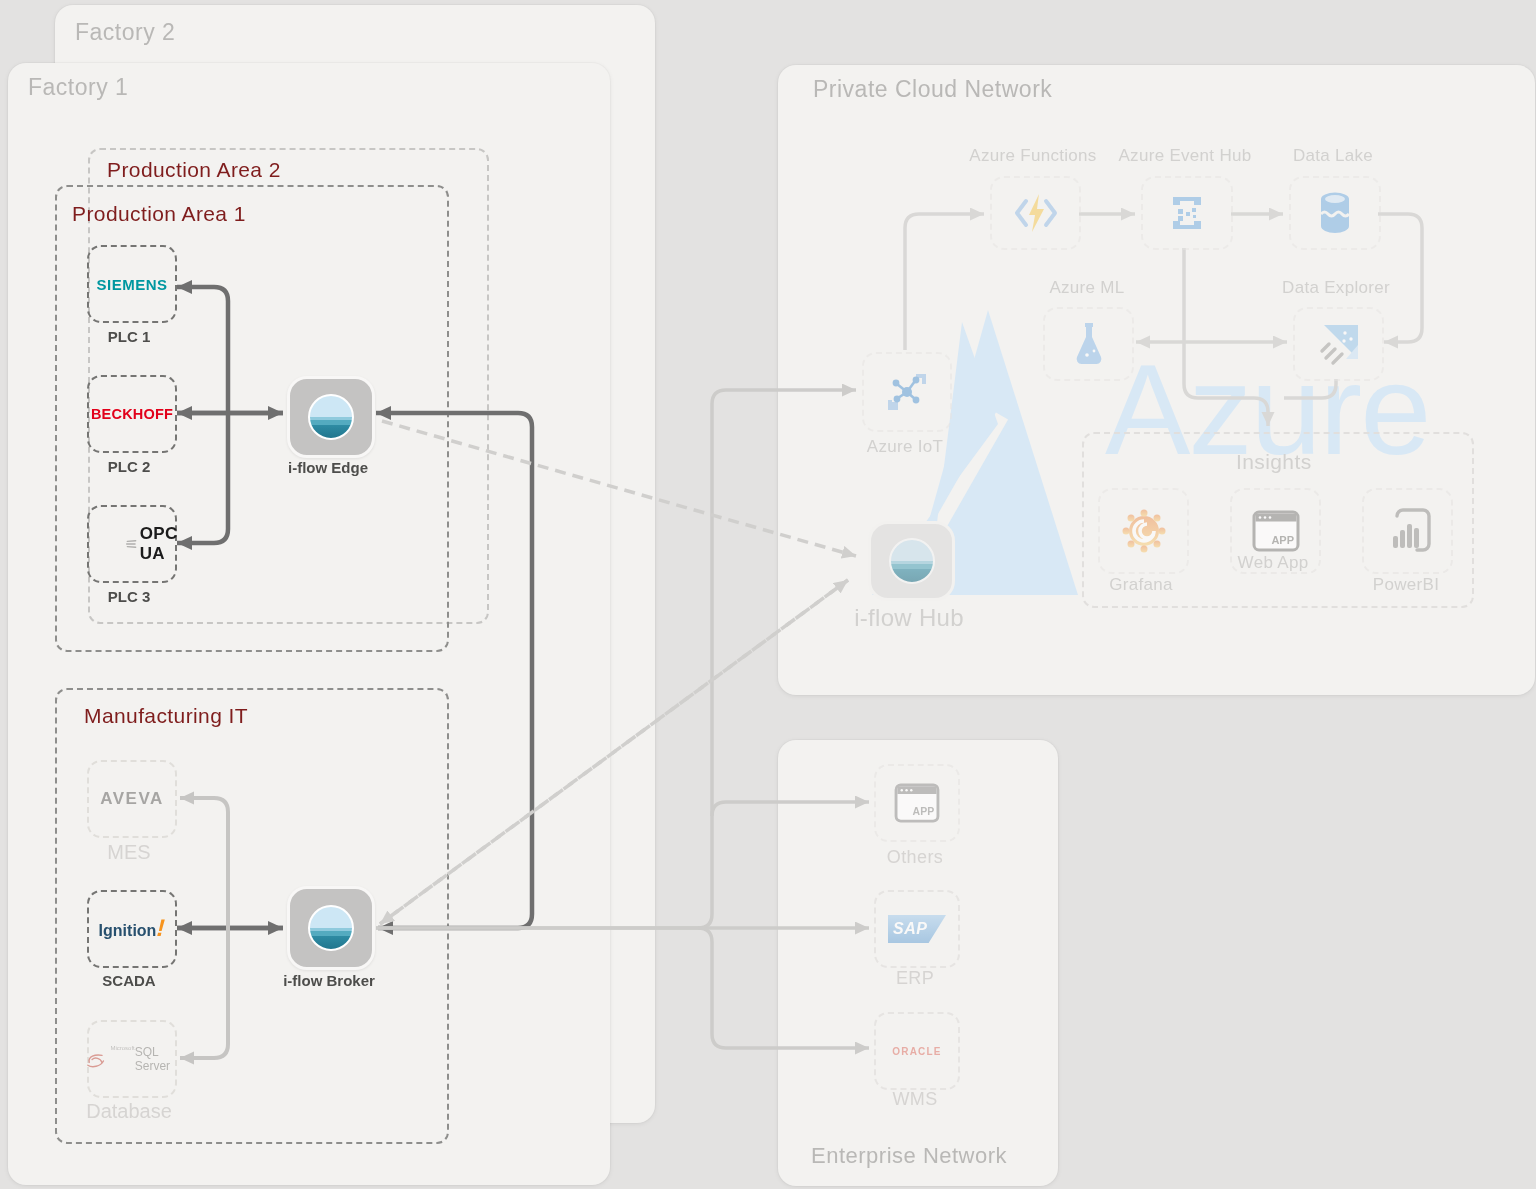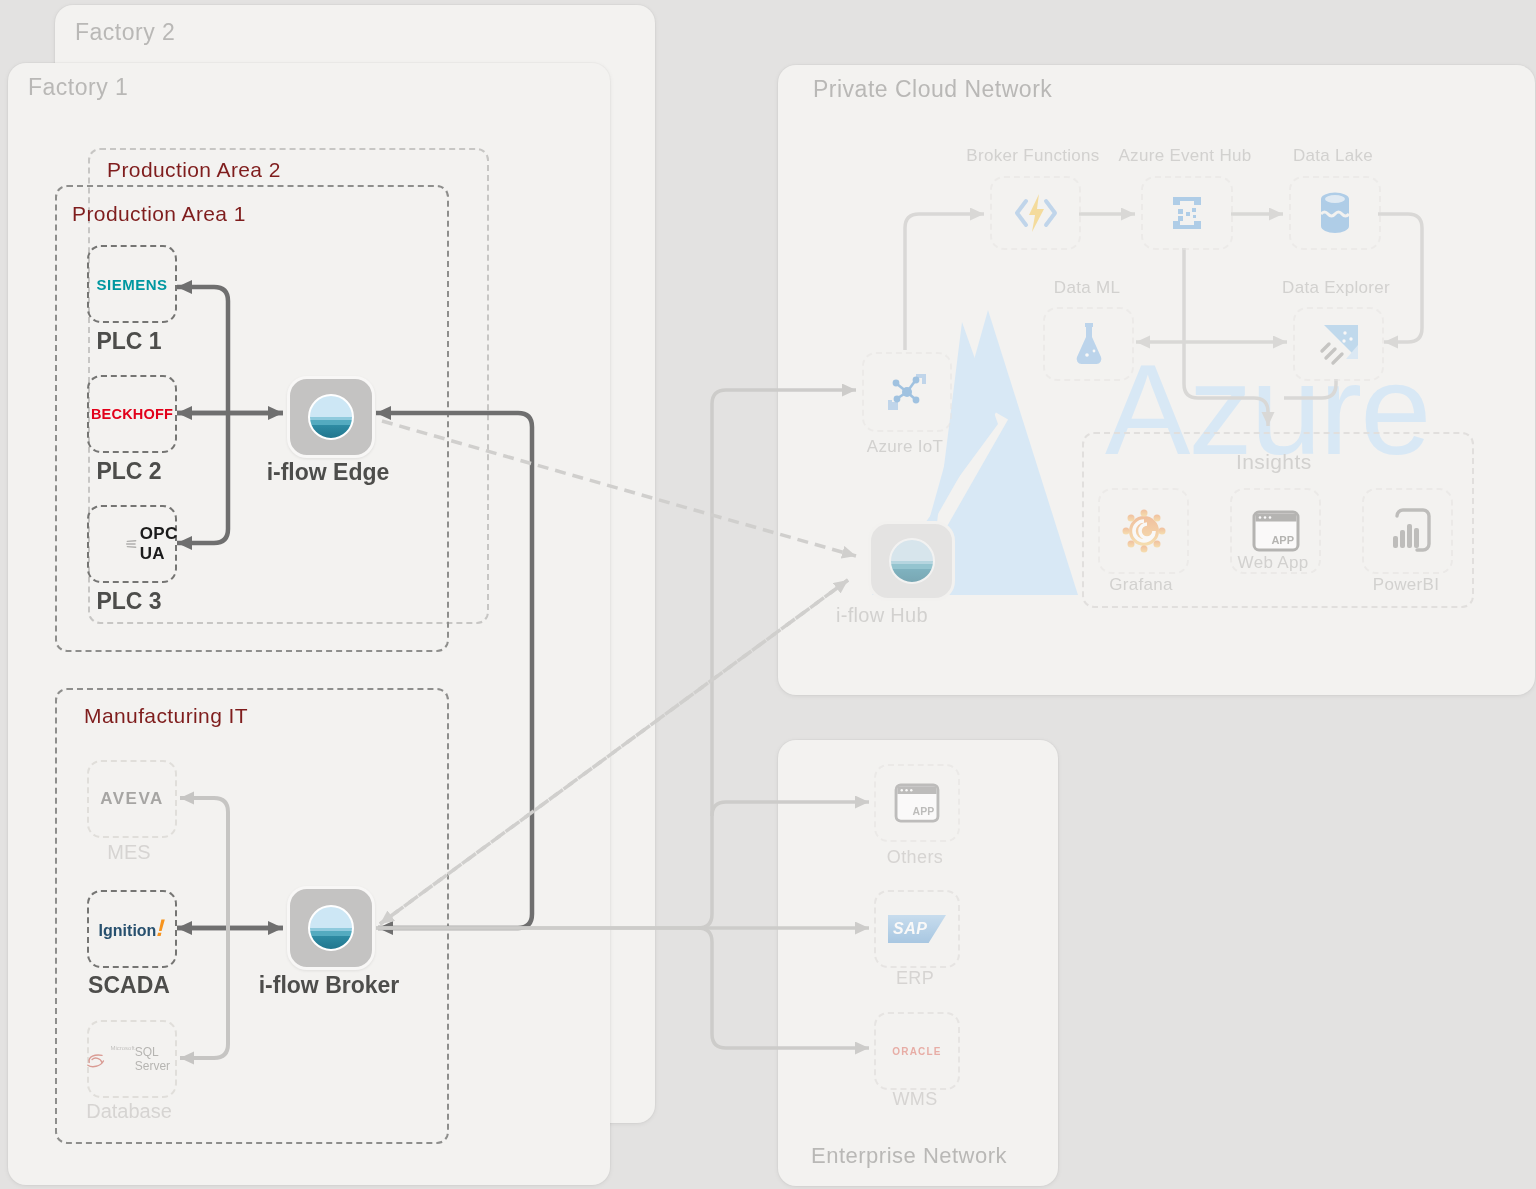--- a/index.html
+++ b/index.html
@@ -18,21 +18,21 @@
   .group-title{position:absolute;font-size:21px;color:#7f1d1d;letter-spacing:.4px;white-space:nowrap;}
 
   
   .nodebox{position:absolute;border-radius:14px;display:flex;align-items:center;justify-content:center;background:transparent;}
   .nodebox.dark{border:2.5px dashed #757573;}
   .nodebox.lite{border:2px dashed #e0deda;}
   .nodebox.ghost{border:2px dashed #e6e4e2;}
 
   
   .lbl{position:absolute;text-align:center;white-space:nowrap;}
-  .lbl.bold{font-size:23px;font-weight:700;color:#4d4d4b;}
+  .lbl.bold{font-size:15px;font-weight:700;color:#4d4d4b;}
   .lbl.soft{font-size:20px;color:#d6d4d2;}
   .lbl.cloudlbl{font-size:17px;color:#d2d1cf;letter-spacing:.3px;}
   .lbl.entlbl{font-size:18px;color:#d6d4d2;letter-spacing:.4px;}
 
   
   .iflow-tile{position:absolute;border-radius:20px;background:#c4c3c2;border:3px solid #f8f7f6;
               display:flex;align-items:center;justify-content:center;box-shadow:0 1px 3px rgba(0,0,0,.08);}
   .iflow-tile.hub{background:#e4e3e2;border-color:#f2f1ef;box-shadow:none;}
   .iflow-ball{width:42px;height:42px;border-radius:50%;border:2px solid #fff;
        background:linear-gradient(180deg,#cde7f5 0%,#cde7f5 49%,#8fcadd 49%,#8fcadd 56%,#54abc0 56%,#54abc0 70%,#2e8ba3 70%,#21768e 100%);}
@@ -217,21 +217,21 @@
       <span class="txt">SQL Server</span>
     </span>
   </div>
   <div class="lbl soft" style="left:49px;top:1100px;width:160px">Database</div>
 
   <div class="iflow-tile" style="left:287px;top:886px;width:82px;height:78px">
     <div class="iflow-ball"></div>
   </div>
   <div class="lbl bold" style="left:249px;top:972px;width:160px">i-flow Broker</div>
 
-  <div class="lbl cloudlbl" style="left:953px;top:146px;width:160px">Broker Functions</div>
+  <div class="lbl cloudlbl" style="left:953px;top:146px;width:160px">Azure Functions</div>
   <div class="nodebox ghost faded" style="left:990px;top:176px;width:87px;height:70px">
     <svg width="48" height="40" viewBox="0 0 48 40">
       <g stroke="#8fb9e6" stroke-width="4" fill="none" stroke-linejoin="round" stroke-linecap="round">
         <path d="M14,8 L5,20 L14,32"></path>
           <path d="M34,8 L43,20 L34,32"></path>
       </g>
       <polygon points="27,1 17,22 23,22 20,39 32,16 25,16" fill="#f5c64b"></polygon>
     </svg>
   </div>
 
@@ -253,21 +253,21 @@
   <div class="lbl cloudlbl" style="left:1253px;top:146px;width:160px">Data Lake</div>
   <div class="nodebox ghost faded" style="left:1289px;top:176px;width:88px;height:70px">
     <svg width="40" height="46" viewBox="0 0 40 46">
       <path d="M6,9 V36 a14,7 0 0 0 28,0 V9 Z" fill="#6da9e0"></path>
       <ellipse cx="20" cy="9" rx="14" ry="6.5" fill="#6da9e0"></ellipse>
       <ellipse cx="20" cy="9" rx="10" ry="4" fill="#cfe4f6"></ellipse>
       <path d="M6,24 q3.5,-4 7,0 t7,0 t7,0 t7,0" stroke="#f3f2f0" stroke-width="3" fill="none"></path>
     </svg>
   </div>
 
-  <div class="lbl cloudlbl" style="left:1007px;top:278px;width:160px">Data ML</div>
+  <div class="lbl cloudlbl" style="left:1007px;top:278px;width:160px">Azure ML</div>
   <div class="nodebox ghost faded" style="left:1043px;top:307px;width:87px;height:70px">
     <svg width="38" height="46" viewBox="0 0 38 46">
       <rect x="15" y="2" width="8" height="4" fill="#86b8e8"></rect>
       <path d="M16,6 h6 V16 L31,36 a5,5 0 0 1 -4.5,7 h-15 A5,5 0 0 1 7,36 L16,16 Z" fill="#86b8e8"></path>
       <circle cx="17" cy="34" r="1.8" fill="#fff"></circle>
         <circle cx="24" cy="30" r="1.4" fill="#fff"></circle>
     </svg>
   </div>
 
   <div class="lbl cloudlbl" style="left:1256px;top:278px;width:160px">Data Explorer</div>
@@ -304,21 +304,21 @@
         <circle cx="32" cy="11" r="3.4" fill="#4f93d2"></circle>
       <circle cx="13" cy="30" r="3.4" fill="#4f93d2"></circle>
         <circle cx="32" cy="31" r="3.4" fill="#4f93d2"></circle>
     </svg>
   </div>
   <div class="lbl cloudlbl" style="left:825px;top:437px;width:160px">Azure IoT</div>
 
   <div class="iflow-tile hub" style="left:868px;top:521px;width:81px;height:74px">
     <div class="iflow-ball"></div>
   </div>
-  <div class="lbl cloudlbl" style="left:802px;top:604px;width:160px;font-size:20px">i-flow Hub</div>
+  <div class="lbl cloudlbl" style="left:829px;top:604px;width:160px;font-size:24px">i-flow Hub</div>
 
   <div class="nodebox ghost faded" style="left:1098px;top:488px;width:87px;height:82px">
     <svg width="46" height="46" viewBox="0 0 46 46">
       <defs>
           <linearGradient id="gOr" x1="0" y1="0" x2="0" y2="1">
         <stop offset="0" stop-color="#ef8e4f"></stop>
             <stop offset="1" stop-color="#f8cc72"></stop>
           </linearGradient>
         </defs>
       <g fill="url(#gOr)">

